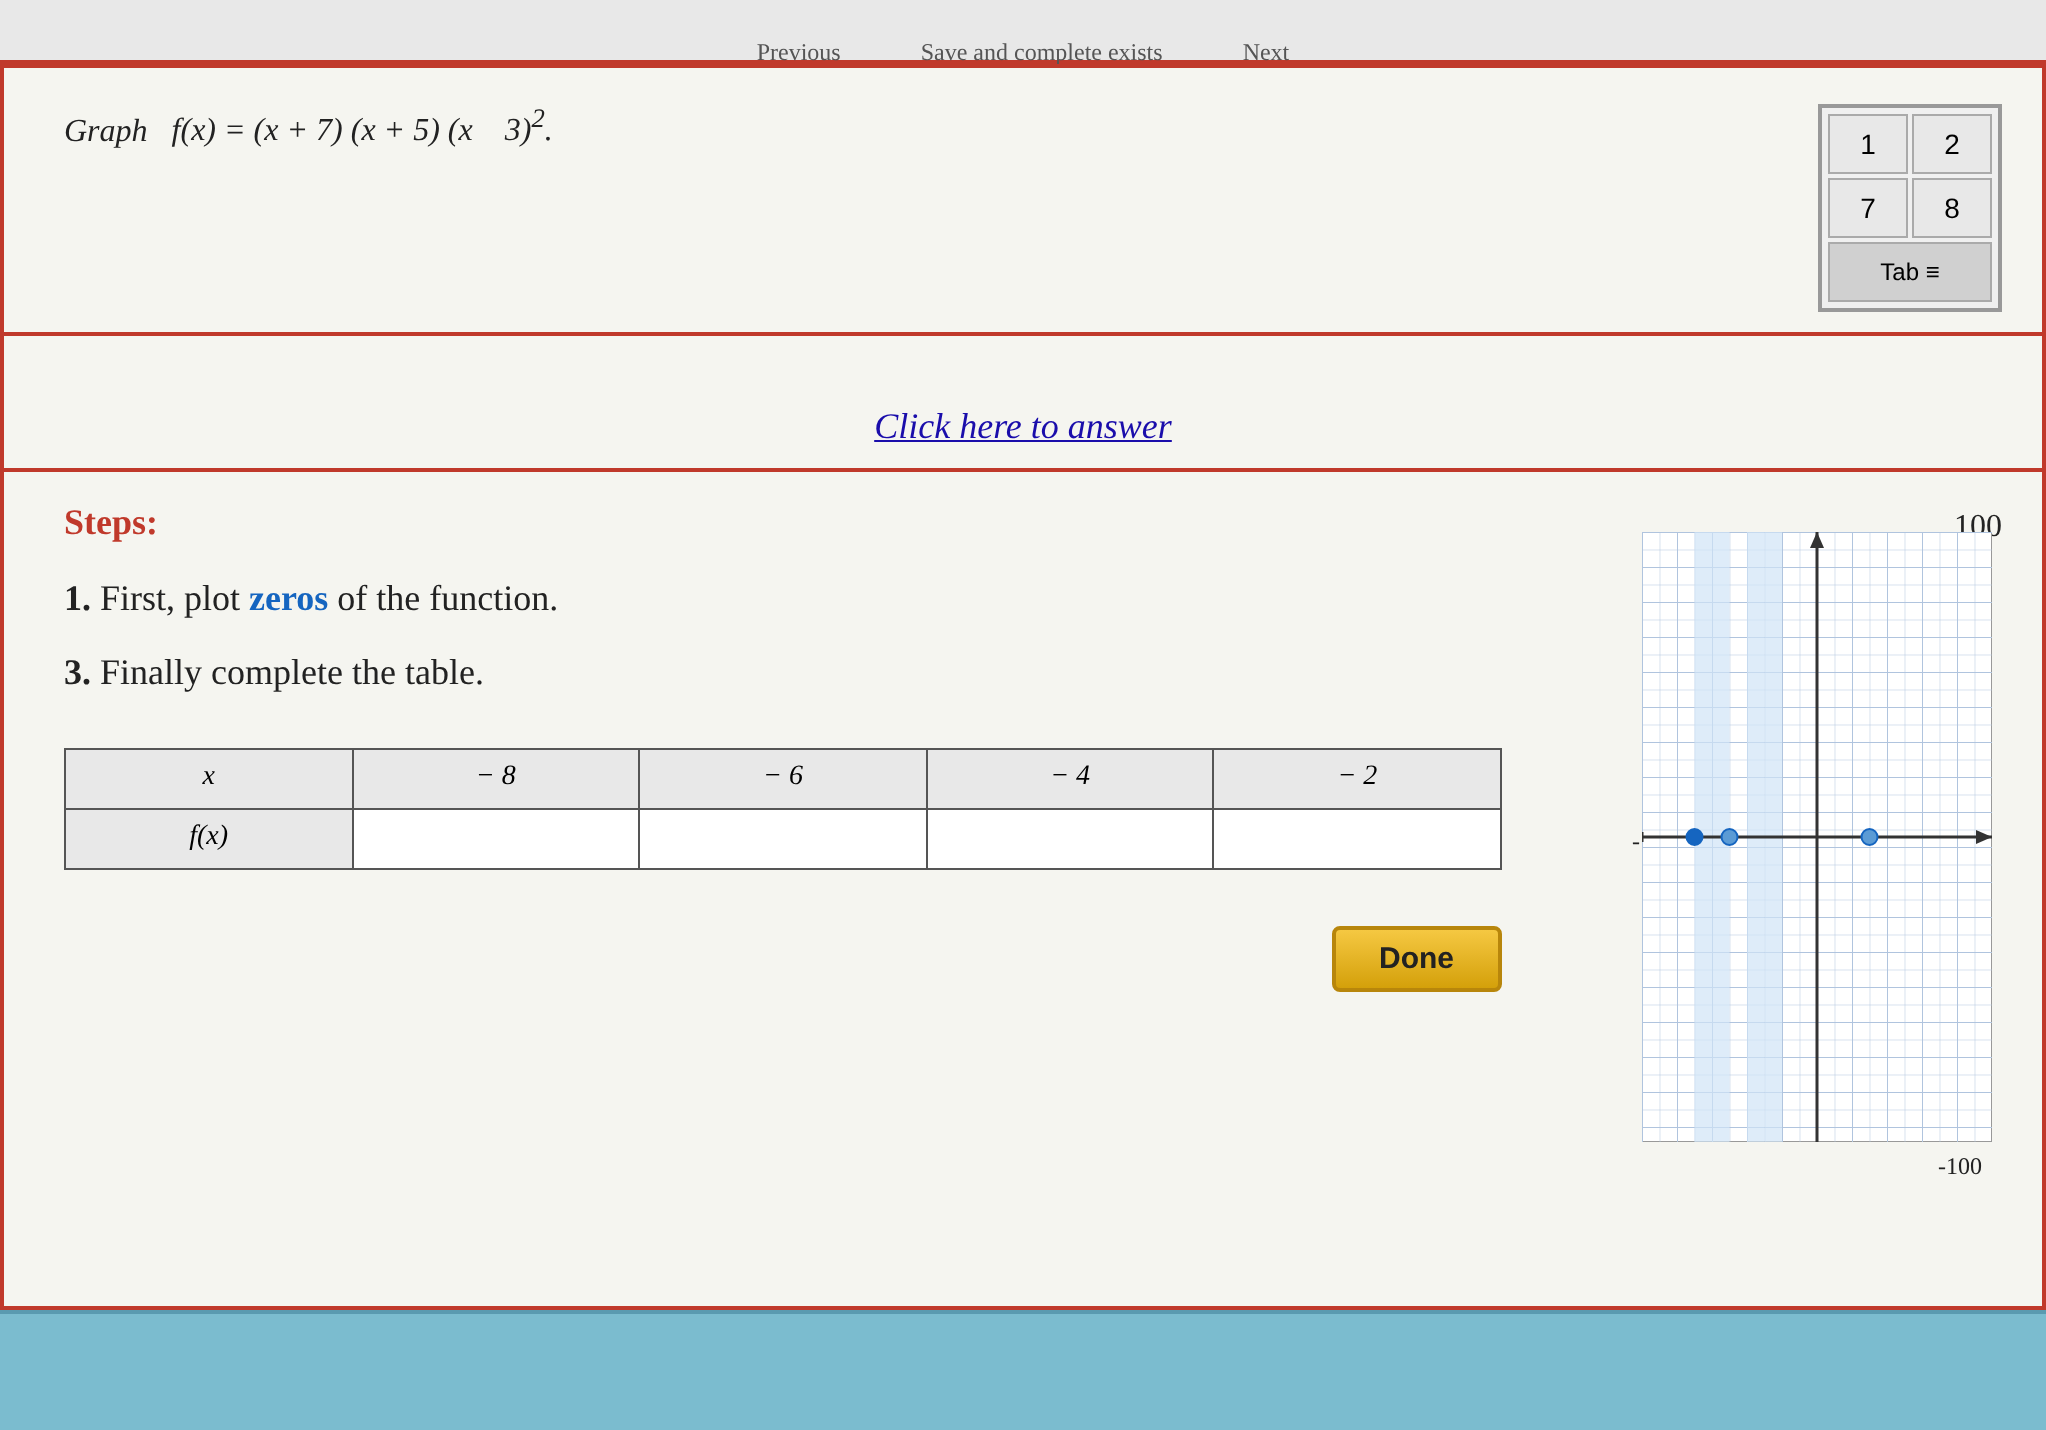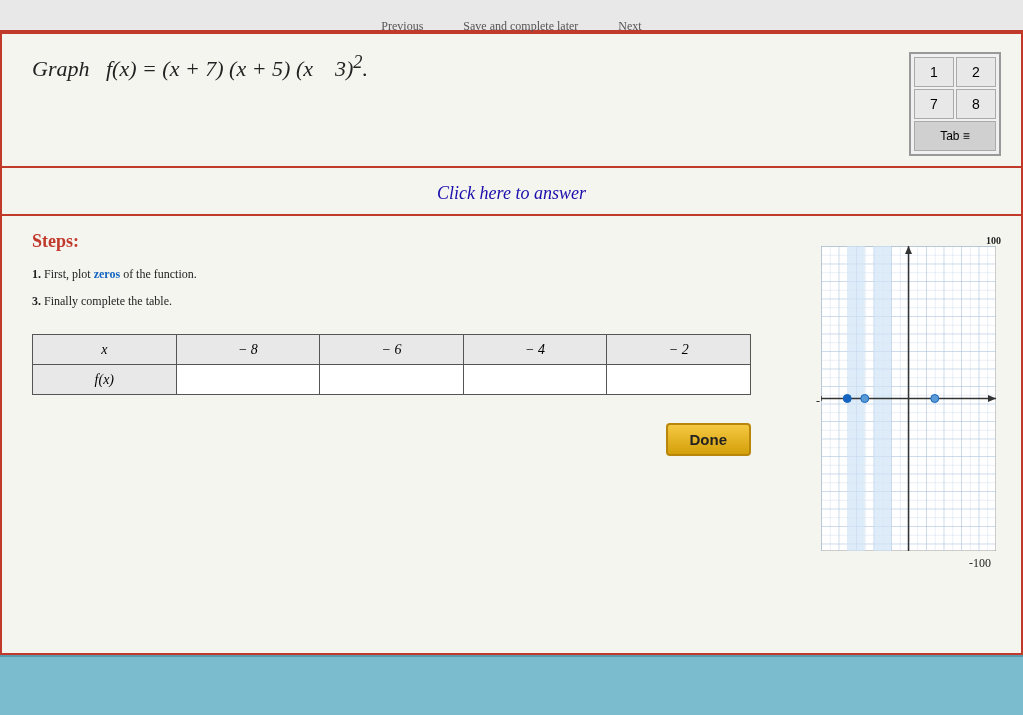--- a/index.html
+++ b/index.html
@@ -47,21 +47,21 @@
     
     .question-header {
       padding: 18px 20px 10px 30px;
       border-bottom: 2px solid #c0392b;
       display: flex;
       align-items: flex-start;
       justify-content: space-between;
       background-color: #f5f5f0;
     }
     .question-text {
-      font-size: 22px;
+      font-size: 16px;
       color: #222;
       font-style: italic;
     }
 
     
     .keyboard-widget {
       border: 2px solid #999;
       background: #f0f0f0;
       display: grid;
       grid-template-columns: 40px 40px;
@@ -89,22 +89,24 @@
     .answer-area {
       display: flex;
       align-items: center;
       justify-content: center;
       padding: 15px 0 10px 0;
       border-bottom: 2px solid #c0392b;
     }
     .click-to-answer {
       font-size: 18px;
       color: #1a0dab;
+      text-decoration: underline;
       cursor: pointer;
       font-style: italic;
+      margin-top: 20px;
     }
 
     
     .content-section {
       display: flex;
       flex: 1;
       padding: 15px 20px 10px 30px;
       gap: 20px;
     }
 
@@ -115,21 +117,21 @@
       flex-direction: column;
       gap: 8px;
     }
     .steps-title {
       font-size: 18px;
       font-weight: bold;
       color: #c0392b;
       margin-bottom: 5px;
     }
     .step-item {
-      font-size: 12px;
+      font-size: 18px;
       color: #222;
       line-height: 1.6;
     }
     .step-item .highlight-blue {
       color: #1565c0;
       font-weight: bold;
     }
     .step-item .highlight-blue2 {
       color: #0277bd;
     }
@@ -194,23 +196,22 @@
     }
     .graph-container {
       position: relative;
       width: 220px;
       height: 340px;
     }
     .graph-label-top {
       position: absolute;
       top: 4px;
       right: 0;
-      font-size: 10px;
-      color: #222;
-      font-weight: bold;
+      font-size: 16px;
+      color: #222;
     }
     .graph-label-bottom {
       position: absolute;
       bottom: 0;
       right: 10px;
       font-size: 12px;
       color: #222;
       margin-left: 30px;
     }
     .graph-label-left {
@@ -234,21 +235,21 @@
       height: 60px;
       background-color: #7bbccf;
       border-top: 2px solid #5a9ab0;
     }
   </style>
 </head>
 <body>
 
 <div class="top-nav">
   <span class="nav-item">Previous</span>
-  <span class="nav-item">Save and complete later</span>
+  <span class="nav-item">Save and complete exists</span>
   <span class="nav-item">Next</span>
 </div>
 
 <div class="main-area">
 
   <div class="question-header">
     <div class="question-text">
       <span>Graph &nbsp;</span>
       <span>
         <i>f</i>(<i>x</i>) = (<i>x</i> + 7) (<i>x</i> + 5) (<i>x</i> &nbsp;&nbsp; 3)<sup>2</sup>.

